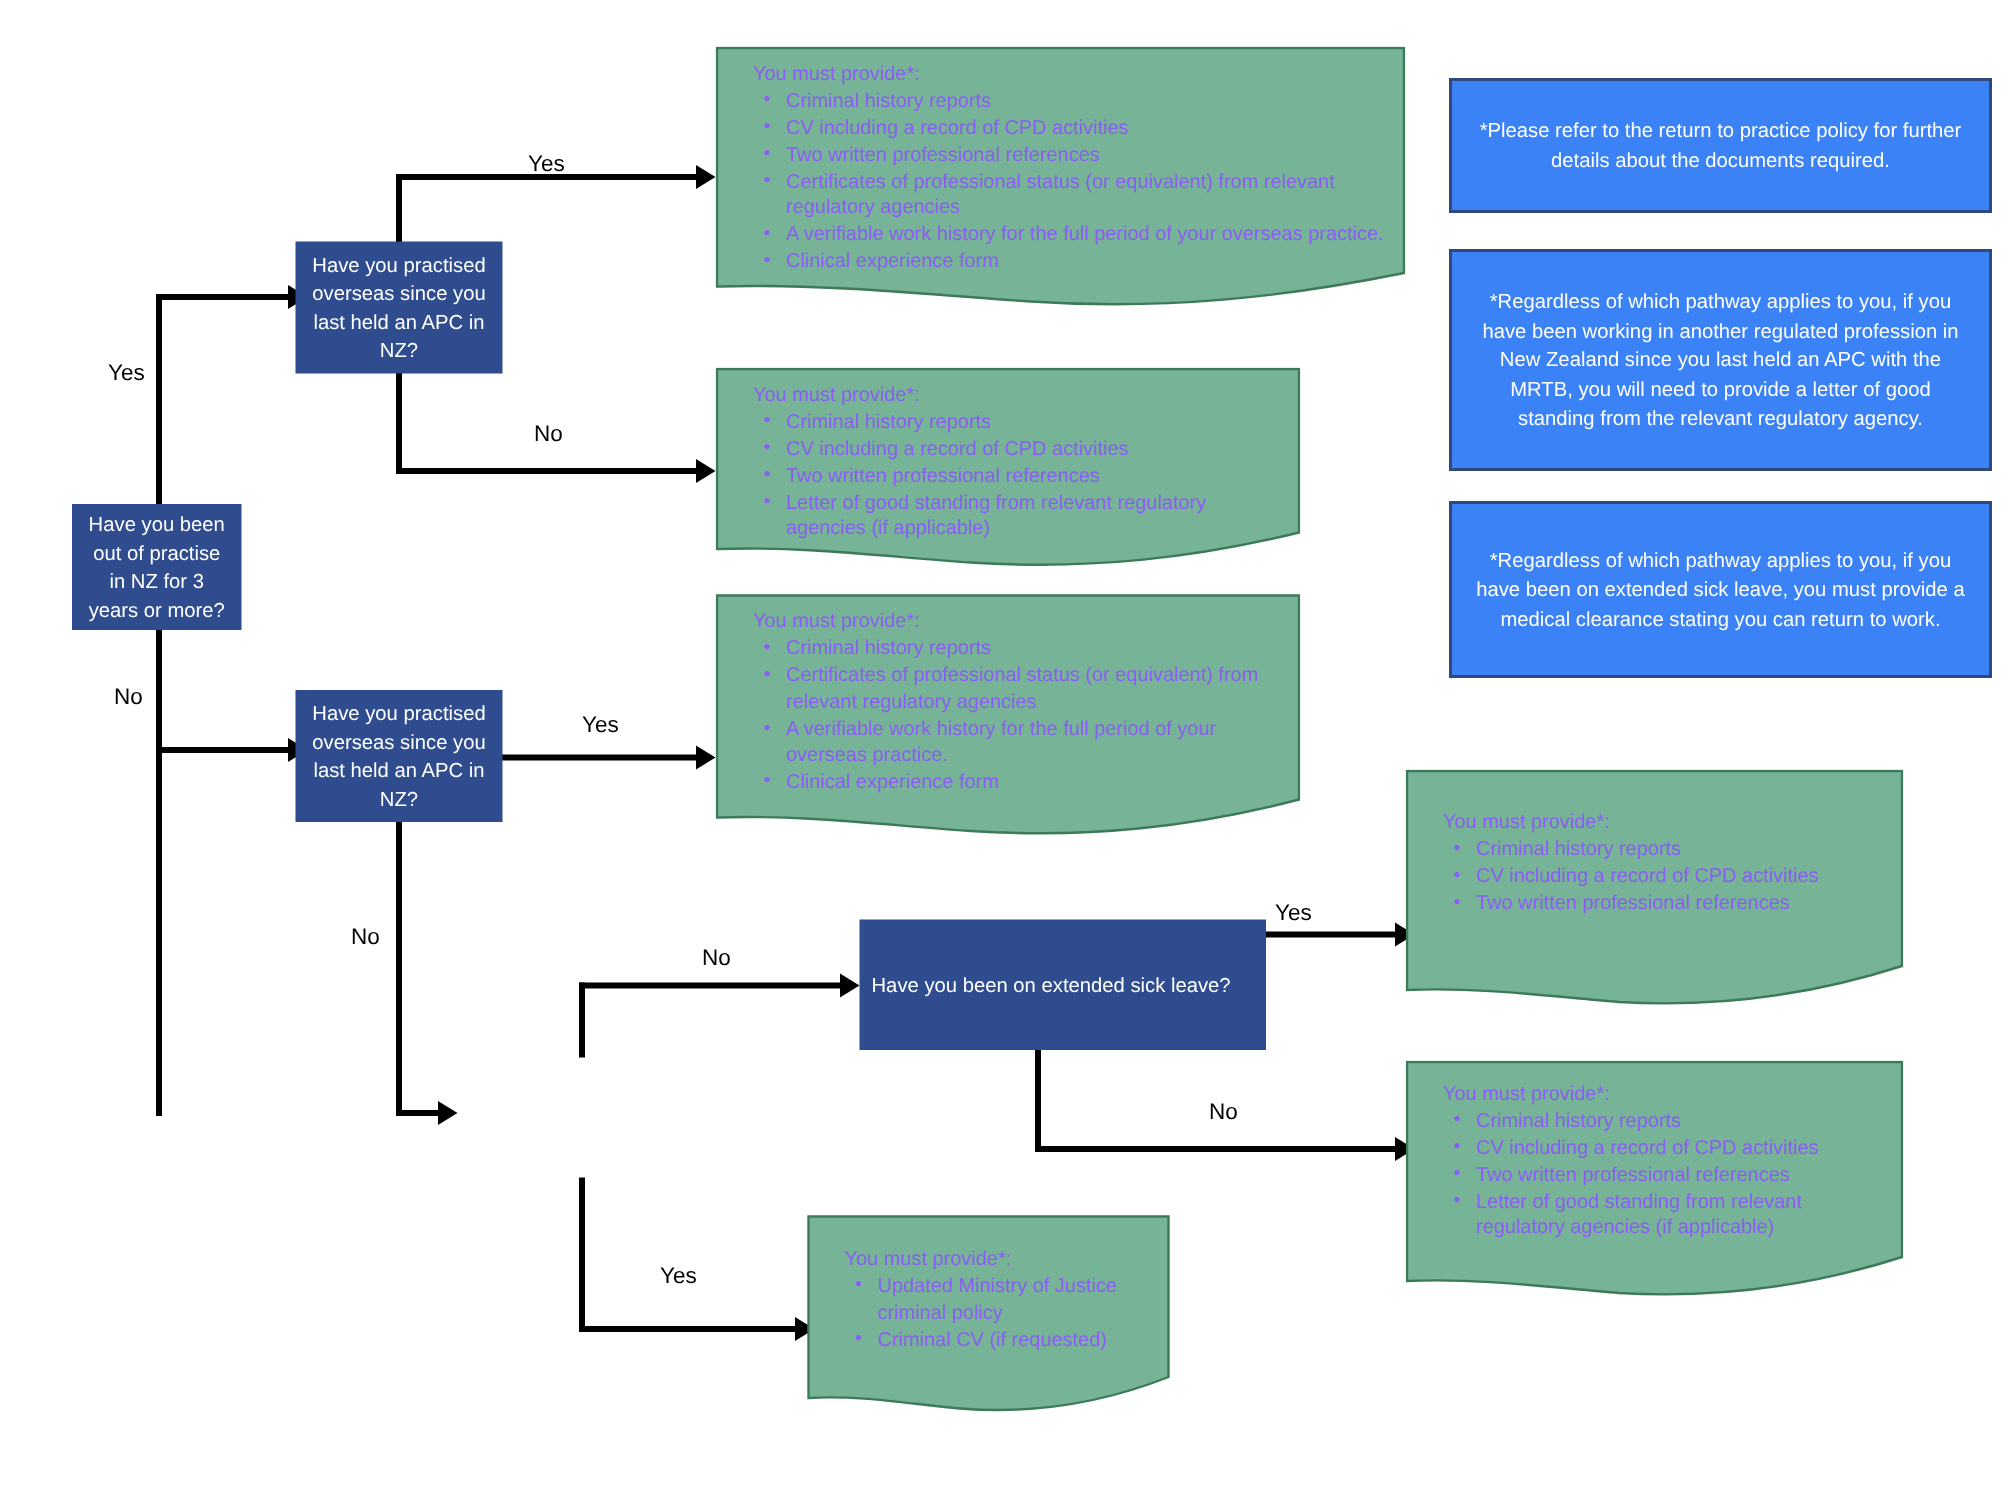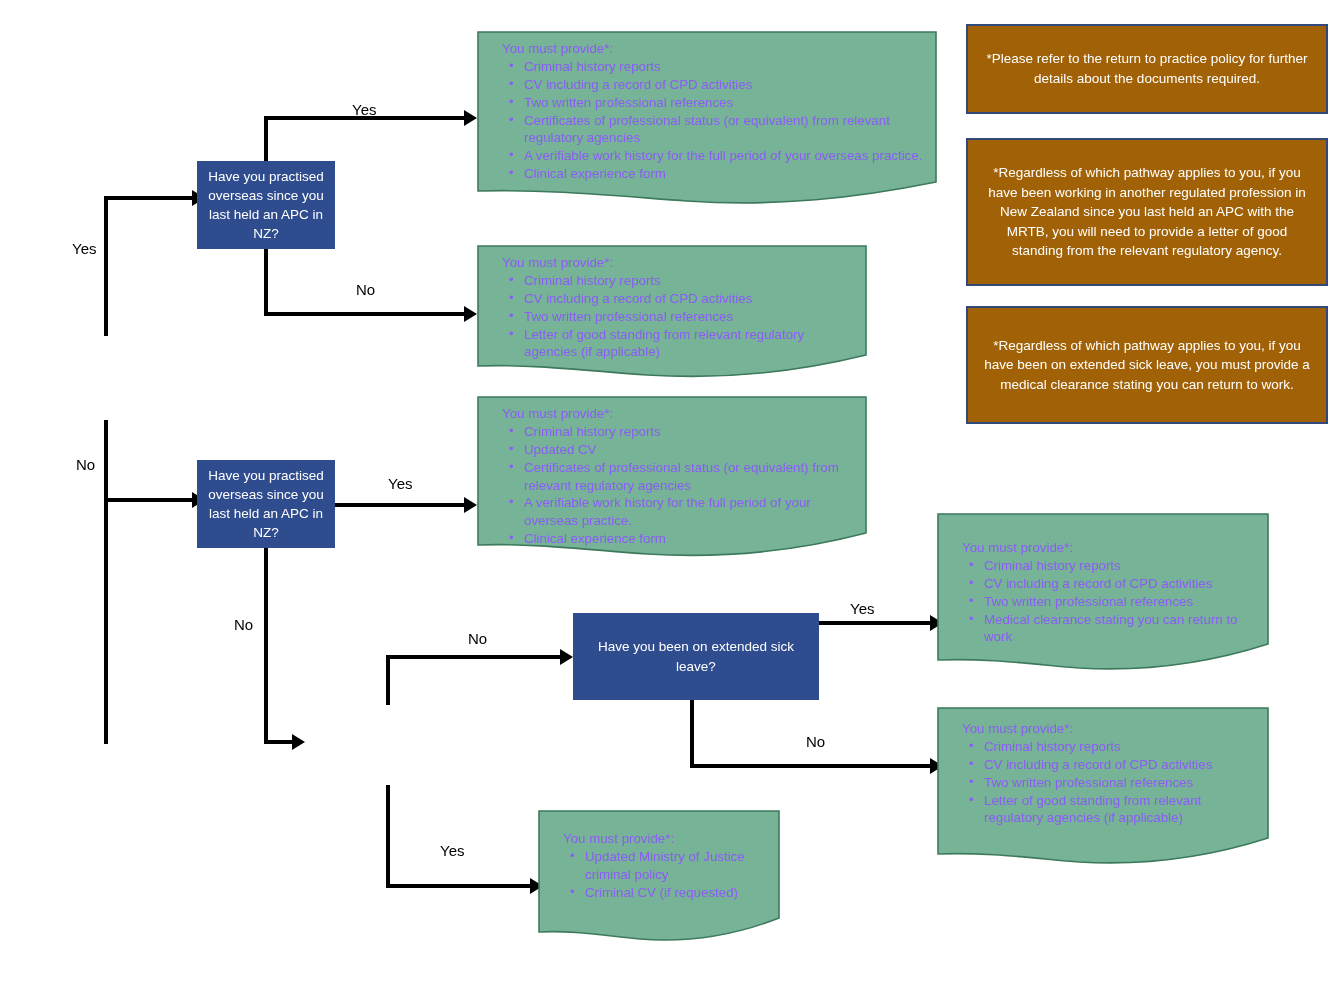--- a/index.html
+++ b/index.html
@@ -31,32 +31,33 @@
     font-size: 13.5px;
     line-height: 1.42;
     padding: 4px 8px;
     box-sizing: border-box;
     z-index: 5;
   }
 
   
   .note {
     position: absolute;
-    background: #a16207;
+    background: #3b82f6;
     border: 2px solid #31487d;
     color: #ffffff;
     display: flex;
     align-items: center;
     justify-content: center;
     text-align: center;
     font-size: 13.5px;
     line-height: 1.45;
     padding: 20px 16px;
     box-sizing: border-box;
     z-index: 5;
+    margin-top: 28px;
   }
 
   
   .docbox {
     position: absolute;
     z-index: 4;
   }
   .docbox svg {
     position: absolute;
     top: 0; left: 0;
@@ -168,31 +169,34 @@
   <div class="edge-label" style="left:76px; top:456px;">No</div>
   <div class="edge-label" style="left:352px; top:101px;">Yes</div>
   <div class="edge-label" style="left:356px; top:281px;">No</div>
   <div class="edge-label" style="left:388px; top:475px;">Yes</div>
   <div class="edge-label" style="left:234px; top:616px;">No</div>
   <div class="edge-label" style="left:468px; top:630px;">No</div>
   <div class="edge-label" style="left:440px; top:842px;">Yes</div>
   <div class="edge-label" style="left:850px; top:600px;">Yes</div>
   <div class="edge-label" style="left:806px; top:733px;">No</div>
 
+  <div class="decision" style="left:48px; top:336px; width:113px; height:84px;">
+    <span>Have you been out of practise in NZ for 3 years or more?</span>
+  </div>
 
   <div class="decision" style="left:197px; top:161px; width:138px; height:88px;">
     <span>Have you practised overseas since you last held an APC in NZ?</span>
   </div>
 
   <div class="decision" style="left:197px; top:460px; width:138px; height:88px;">
     <span>Have you practised overseas since you last held an APC in NZ?</span>
   </div>
 
 
-  <div class="decision" style="left:573px; top:613px; width:246px; height:87px;">
+  <div class="decision" style="left:573px; top:613px; width:271px; height:87px;">
     <span>Have you been on extended sick leave?</span>
   </div>
 
   <div class="docbox" style="left:477px; top:31px; width:460px; height:174px;">
     <svg viewBox="0 0 460 174" preserveAspectRatio="none">
       <path d="M1,1 L459,1 L459,151 C380,167 300,176 210,170 C140,165 70,158 1,160 Z" fill="#77b396" stroke="#3d7a5c" stroke-width="1.6"></path>
     </svg>
     <div class="doc-content">
       <div class="lead">You must provide*:</div>
       <ul>
@@ -222,39 +226,37 @@
   </div>
 
   <div class="docbox" style="left:477px; top:396px; width:390px; height:163px;">
     <svg viewBox="0 0 390 163" preserveAspectRatio="none">
       <path d="M1,1 L389,1 L389,137 C320,155 250,163 170,158 C112,154 58,147 1,149 Z" fill="#77b396" stroke="#3d7a5c" stroke-width="1.6"></path>
     </svg>
     <div class="doc-content">
       <div class="lead">You must provide*:</div>
       <ul>
         <li>Criminal history reports</li>
-        <li>Updated CV</li>
         <li>Certificates of professional  status (or equivalent) from relevant regulatory agencies</li>
         <li>A verifiable work history for the full period of your overseas practice.</li>
         <li>Clinical experience form</li>
       </ul>
     </div>
   </div>
 
   <div class="docbox" style="left:937px; top:513px; width:332px; height:160px;">
     <svg viewBox="0 0 332 160" preserveAspectRatio="none">
       <path d="M1,1 L331,1 L331,131 C272,150 210,159 142,155 C94,151 50,145 1,147 Z" fill="#77b396" stroke="#3d7a5c" stroke-width="1.6"></path>
     </svg>
     <div class="doc-content" style="padding-top:26px;">
       <div class="lead">You must provide*:</div>
       <ul>
         <li>Criminal history reports</li>
         <li>CV including a record of CPD activities</li>
         <li>Two written professional  references</li>
-        <li>Medical clearance stating you can return to work</li>
       </ul>
     </div>
   </div>
 
   <div class="docbox" style="left:937px; top:707px; width:332px; height:160px;">
     <svg viewBox="0 0 332 160" preserveAspectRatio="none">
       <path d="M1,1 L331,1 L331,131 C272,150 210,159 142,155 C94,151 50,145 1,147 Z" fill="#77b396" stroke="#3d7a5c" stroke-width="1.6"></path>
     </svg>
     <div class="doc-content" style="padding-top:13px;">
       <div class="lead">You must provide*:</div>

